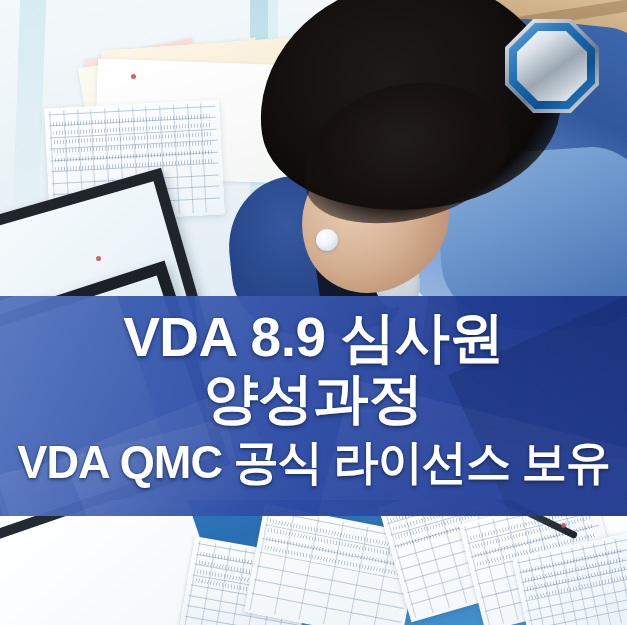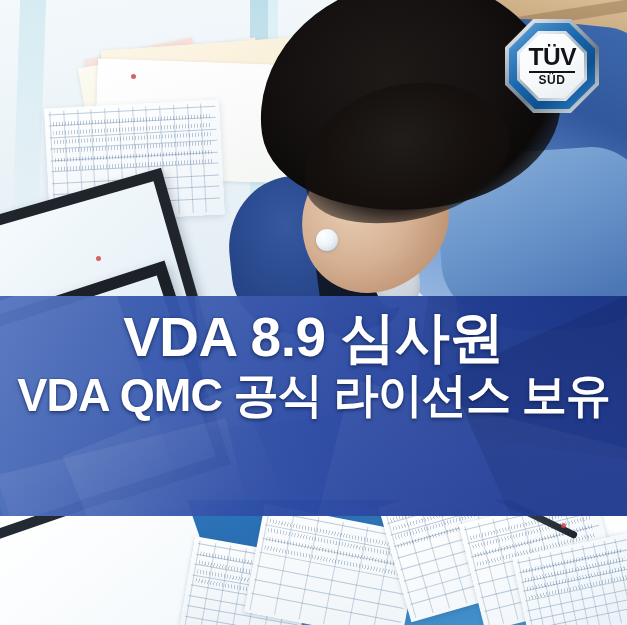--- a/index.html
+++ b/index.html
@@ -437,31 +437,27 @@
     <div class="band-sh bs1"></div>
     <div class="band-sh bs2"></div>
     <div class="band-sh bs3"></div>
     <div class="band-sh bs4"></div>
     <div class="band-sh bs5"></div>
     <div class="band-sh bs6"></div>
     <div class="band-sh bs7"></div>
 
     <div class="band-text">
       <div class="tline t1">VDA 8.9  심사원</div>
+      <div class="tline t2">양성과정</div>
       <div class="tline t3">VDA QMC 공식 라이선스 보유</div>
     </div>
   </div>
 
   <div class="tuv">
     <div class="oct oct-outer"></div>
     <div class="oct oct-blue"></div>
     <div class="oct oct-inner-ring"></div>
-    <div class="oct oct-white">
-      <div class="tuv-main">TÜV</div>
-      <div class="tuv-rule"></div>
-      <div class="tuv-sub">SÜD</div>
-    </div>
   </div>
 
 <div class="redmark" style="left: 131px; top: 74px;"></div>
     <div class="redmark" style="left: 96px; top: 256px;"></div>
     <div class="redmark" style="left: 561px; top: 523px;"></div>
   </div>
 
 </body></html>

